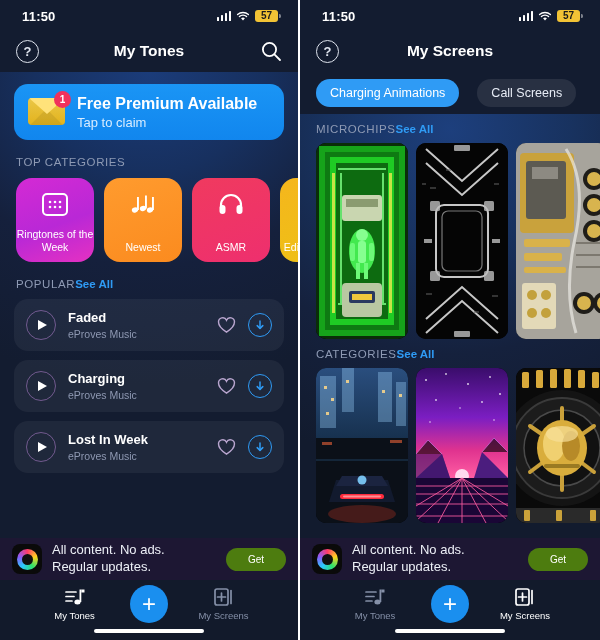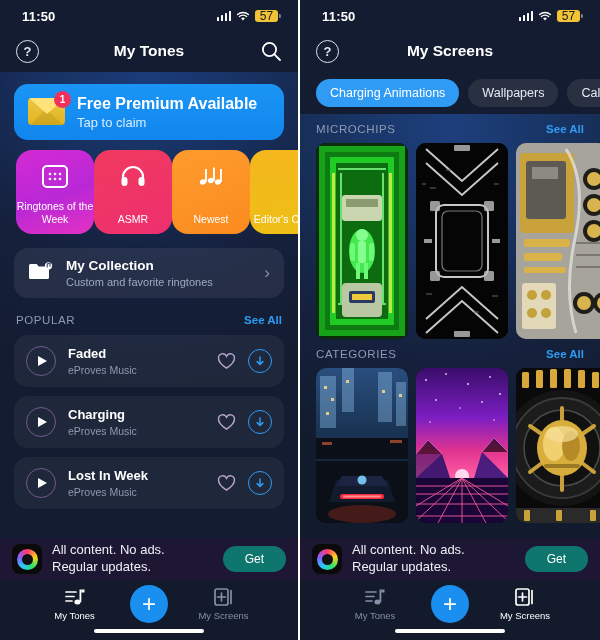--- a/index.html
+++ b/index.html
@@ -33,21 +33,21 @@
   .sig i { width: 2.5px; background: #fff; display: block; border-radius: .5px; }
   .sig i:nth-child(1){height:4px}.sig i:nth-child(2){height:6px}
   .sig i:nth-child(3){height:8px}.sig i:nth-child(4){height:10px;background:#fff}
   .wifi { position: relative; width: 14px; height: 11px; }
   .wifi svg { display:block; }
   .batt {
     position: relative; width: 23px; height: 11.5px;
     border-radius: 3px; background: #f2c335;
     display:flex; align-items:center; justify-content:center;
   }
-  .batt span { font-size: 12px; font-weight: normal; color: #1b1b1b; line-height: 1; }
+  .batt span { font-size: 10px; font-weight: bold; color: #1b1b1b; line-height: 1; }
   .batt::after {
     content:""; position:absolute; right:-3px; top:3.5px;
     width:2px; height:4px; border-radius:0 1.5px 1.5px 0; background:rgba(255,255,255,.45);
   }
 
   
   .nav {
     height: 42px; display: flex; align-items: center;
     padding: 0 16px; position: relative; z-index: 30;
   }
@@ -98,27 +98,27 @@
     position: absolute; right: -6px; top: -7px;
     min-width: 17px; height: 17px; border-radius: 9px;
     background: #f0315c; color: #fff; font-size: 10px; font-weight: bold;
     display: flex; align-items: center; justify-content: center; padding: 0 4px;
     z-index: 5;
   }
   .promo-text h3 { color: #fff; font-size: 16px; font-weight: bold; line-height: 1.2; }
   .promo-text p { color: #d8ecff; font-size: 13px; margin-top: 2px; }
 
   .sect-head {
-    display: flex; align-items: baseline; justify-content: space-between;
+    display: flex; align-items: baseline; justify-content: flex-start;
     padding: 0 16px; margin-top: 16px;
   }
   .sect-title { color: #8e9ab4; font-size: 11.5px; letter-spacing: .6px; }
   .see-all { color: #2f9bf5; font-size: 11.5px; font-weight: bold; }
 
-  .cat-row { display: flex; padding: 10px 0 0 16px; }
+  .cat-row { display: flex; gap: 10px; padding: 10px 0 0 16px; }
   .cat {
     width: 78px; height: 84px; border-radius: 16px; flex: 0 0 auto;
     display: flex; flex-direction: column; align-items: center; justify-content: flex-end;
     padding-bottom: 9px; position: relative;
   }
   .cat .cat-ico {
     position: absolute; top: 14px; left: 0; right: 0;
     display: flex; align-items: center; justify-content: center;
     color: #fff;
   }
@@ -160,21 +160,21 @@
     display:flex; align-items:center; justify-content:center; flex: 0 0 auto;
   }
   .dl svg { display:block; }
 
   
   .screens-body {
     position: absolute; top: 72px; left: 0; right: 0; bottom: 0;
     background: radial-gradient(120% 60% at 50% 10%, #1d3f7d 0%, #18325f 34%, #15213d 66%, #121b2e 100%);
     overflow: hidden;
   }
-  .chip-strip { display:flex; gap: 9px; padding: 0 0 0 16px; height: 42px; align-items:center;
+  .chip-strip { display:flex; gap: 18px; padding: 0 0 0 16px; height: 42px; align-items:center;
                 background: #131c30; position: relative; z-index: 5;}
   .chip {
     height: 28px; border-radius: 14px; padding: 0 14px; flex: 0 0 auto;
     display:flex; align-items:center; color: #e6ebf5; font-size: 12.5px;
     background: rgba(255,255,255,.09);
   }
   .chip.active { background: #2f9bf5; color: #fff; }
 
   .sect-head.tight { margin-top: 9px; }
 
@@ -197,22 +197,22 @@
     background: #0a0a0a; display:flex;align-items:center;justify-content:center;
   }
   .ring {
     width: 21px; height: 21px; border-radius: 50%;
     background: conic-gradient(#ff3b6b,#ffd21e,#2fe06a,#29c9ff,#8b5cf6,#ff3b6b);
     display:flex;align-items:center;justify-content:center;
   }
   .ring::after{content:"";width:11px;height:11px;border-radius:50%;background:#101010;}
   .ad-text { color: #eceff6; font-size: 13px; line-height: 1.3; }
   .get-btn {
-    margin-left: auto; background: #0f766e; color: #fff;
-    font-size: 12px; padding: 6px 22px; border-radius: 14px; font-weight: normal;
+    margin-left: auto; background: #4d7c0f; color: #fff;
+    font-size: 10px; padding: 6px 22px; border-radius: 14px; font-weight: normal;
   }
 
   .tabbar {
     position: absolute; left: 0; right: 0; bottom: 0; height: 60px;
     background: #121a2b; display: flex; align-items: flex-start; z-index: 45;
     padding-top: 7px;
   }
   .tab { flex: 1; display: flex; flex-direction: column; align-items: center; gap: 3px; }
   .tab span { font-size: 9.5px; }
   .tab.inactive, .tab.inactive span { color: #8590a8; }
@@ -274,85 +274,74 @@
         <div class="env-wrap">
           <div class="env"></div>
           <div class="badge">1</div>
         </div>
         <div class="promo-text">
           <h3>Free Premium Available</h3>
           <p>Tap to claim</p>
         </div>
       </div>
 
+      <div class="sect-head">
+        <div class="sect-title">TOP CATEGORIES</div>
+      </div>
 
       <div class="cat-row">
         <div class="cat c1">
           <div class="cat-ico">
             <svg width="26" height="24" viewBox="0 0 26 24">
                 <rect x="1" y="2" width="24" height="21" rx="4" stroke="#fff" stroke-width="2" fill="none"></rect>
                 <g fill="#fff">
                   <circle cx="8" cy="10" r="1.3"></circle>
                   <circle cx="13" cy="10" r="1.3"></circle>
                   <circle cx="18" cy="10" r="1.3"></circle>
                   <circle cx="8" cy="15" r="1.3"></circle>
                   <circle cx="13" cy="15" r="1.3"></circle>
                   <circle cx="18" cy="15" r="1.3"></circle>
                 </g>
               </svg>
           </div>
           <div class="cat-label">Ringtones of the Week</div>
         </div>
-        <div class="cat c2">
-          <div class="cat-ico">
-            <svg width="26" height="24" viewBox="0 0 26 24">
-                <path d="M3 16v-3a10 10 0 0 1 20 0v3" stroke="#fff" stroke-width="2.2" fill="none" stroke-linecap="round"></path>
-                <rect x="1.5" y="13" width="6" height="9" rx="3" fill="#fff"></rect>
-                <rect x="18.5" y="13" width="6" height="9" rx="3" fill="#fff"></rect>
-              </svg>
-          </div>
-          <div class="cat-label">ASMR</div>
-        </div>
         <div class="cat c3">
           <div class="cat-ico">
             <svg width="26" height="24" viewBox="0 0 26 24">
                 <g fill="#fff">
                   <ellipse cx="5" cy="18" rx="3.2" ry="2.5" transform="rotate(-18 5 18)"></ellipse>
                   <rect x="7" y="5" width="1.9" height="13"></rect>
                   <ellipse cx="13" cy="16.5" rx="3.2" ry="2.5" transform="rotate(-18 13 16.5)"></ellipse>
                   <rect x="15" y="3.5" width="1.9" height="13"></rect>
                   <ellipse cx="20" cy="18" rx="3.2" ry="2.5" transform="rotate(-18 20 18)"></ellipse>
                   <rect x="22" y="5" width="1.9" height="13"></rect>
                 </g>
               </svg>
           </div>
           <div class="cat-label">Newest</div>
         </div>
+        <div class="cat c2">
+          <div class="cat-ico">
+            <svg width="26" height="24" viewBox="0 0 26 24">
+                <path d="M3 16v-3a10 10 0 0 1 20 0v3" stroke="#fff" stroke-width="2.2" fill="none" stroke-linecap="round"></path>
+                <rect x="1.5" y="13" width="6" height="9" rx="3" fill="#fff"></rect>
+                <rect x="18.5" y="13" width="6" height="9" rx="3" fill="#fff"></rect>
+              </svg>
+          </div>
+          <div class="cat-label">ASMR</div>
+        </div>
         <div class="cat c4">
           <div class="cat-ico">
             
           </div>
           <div class="cat-label">Editor's Choice</div>
         </div>
       </div>
 
-      <div class="collection">
-        <div>
-          <svg width="26" height="21" viewBox="0 0 26 21">
-              <path d="M1 4.5A1.5 1.5 0 0 1 2.5 3h6.2l2 2.4h8.8A1.5 1.5 0 0 1 21 6.9v9.6A1.5 1.5 0 0 1 19.5 18h-17A1.5 1.5 0 0 1 1 16.5z" fill="#fff"></path>
-              <circle cx="20.5" cy="4.8" r="3.6" fill="#fff"></circle>
-              <path d="M19.2 6.4V2.9l2.8-.6v3.4" stroke="#3b4a68" stroke-width="1.1" fill="none"></path>
-            </svg>
-        </div>
-        <div class="coll-text">
-          <h4>My Collection</h4>
-          <p>Custom and favorite ringtones</p>
-        </div>
-        <div class="chev">›</div>
-      </div>
 
       <div class="sect-head">
         <div class="sect-title">POPULAR</div>
         <div class="see-all">See All</div>
       </div>
 
       <div class="song">
         <div class="play">
             <i></i>
           </div>
@@ -487,21 +476,20 @@
 
     <div class="nav">
       <div class="help-btn">?</div>
       <div class="nav-title">My Screens</div>
     </div>
 
     <div class="screens-body">
 
       <div class="chip-strip">
         <div class="chip active">Charging Animations</div>
-        <div class="chip">Wallpapers</div>
         <div class="chip">Call Screens</div>
       </div>
 
       <div class="sect-head tight">
         <div class="sect-title">MICROCHIPS</div>
         <div class="see-all">See All</div>
       </div>
 
       <div class="thumb-row">
         <div class="thumb">

